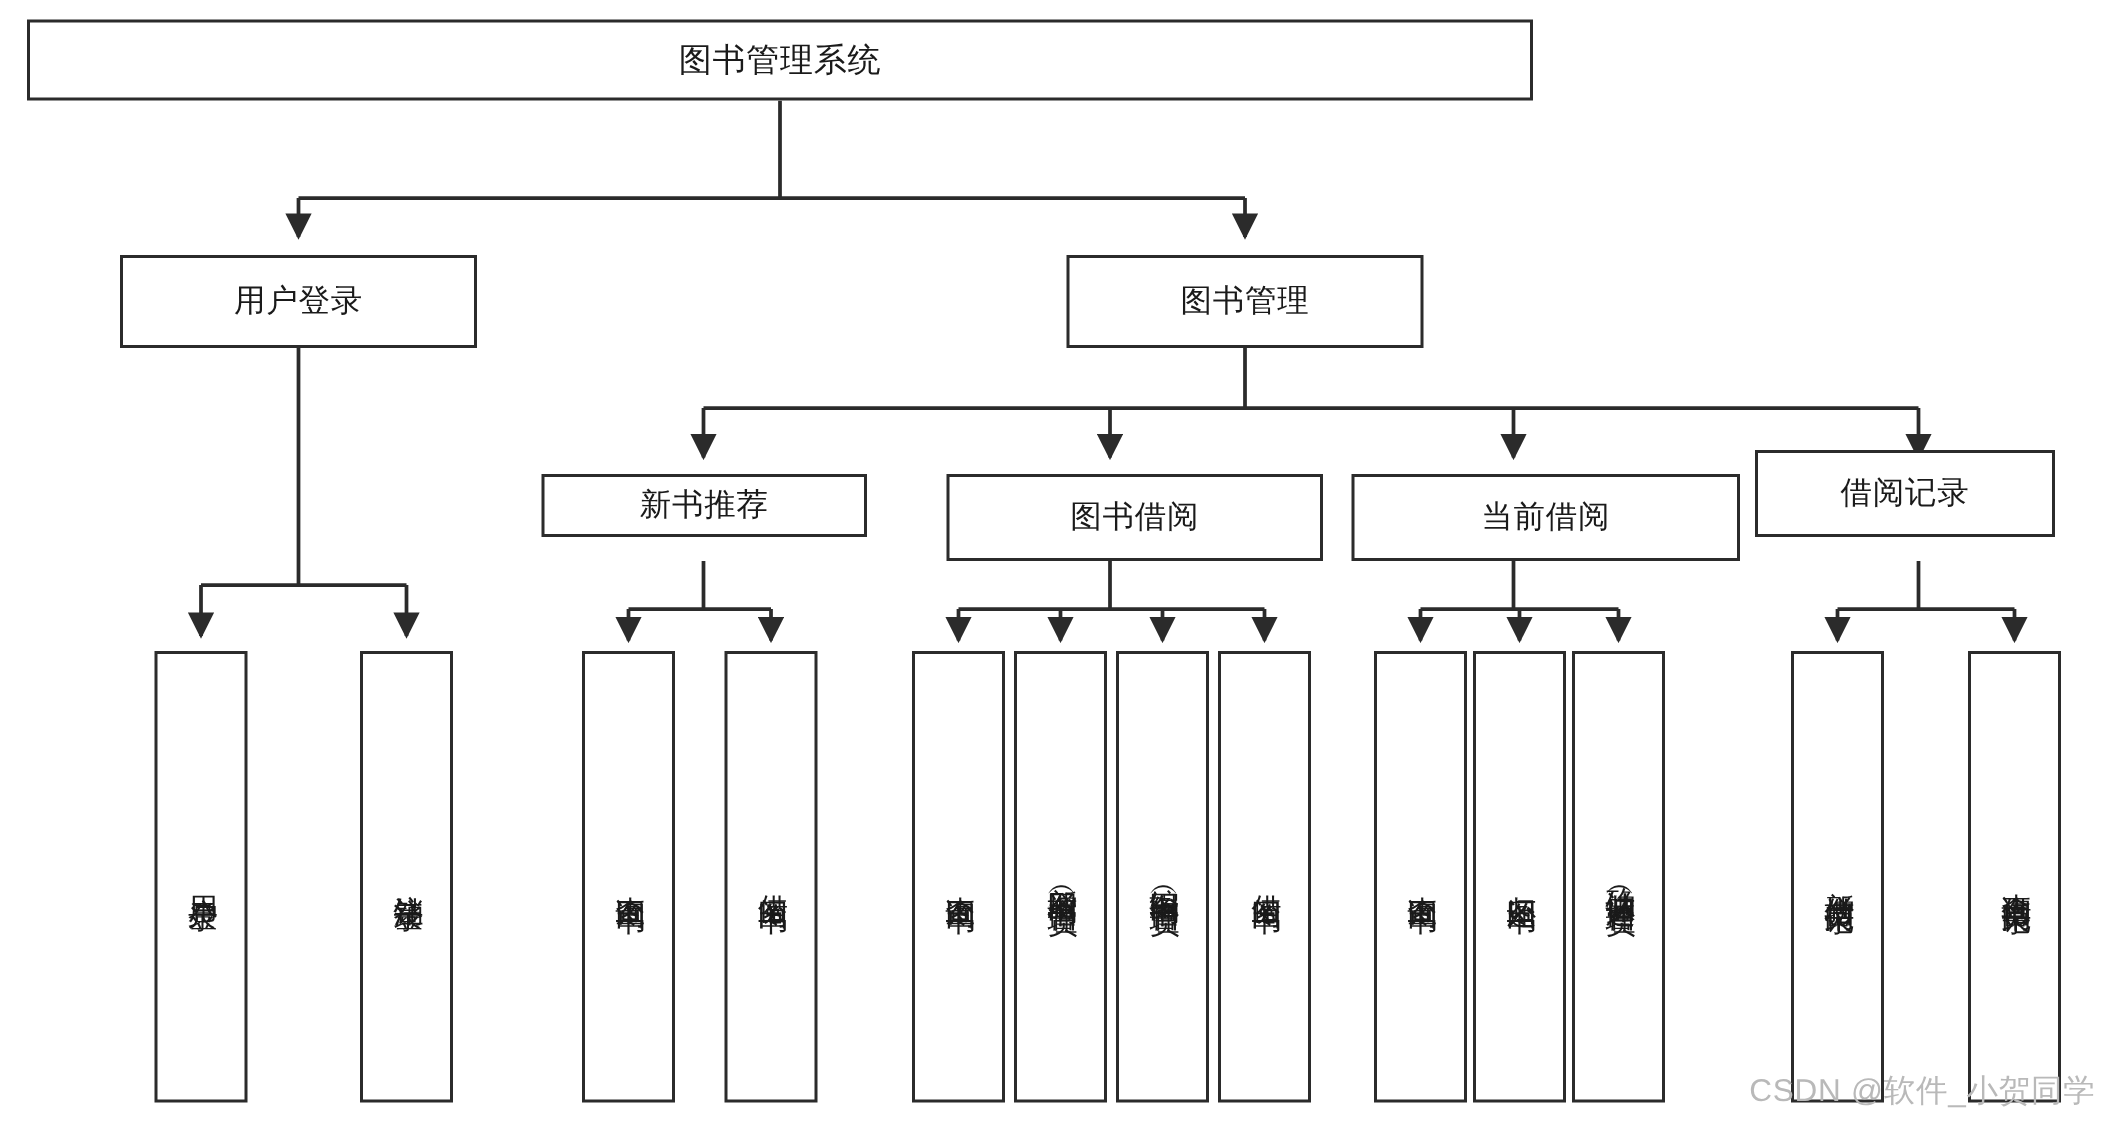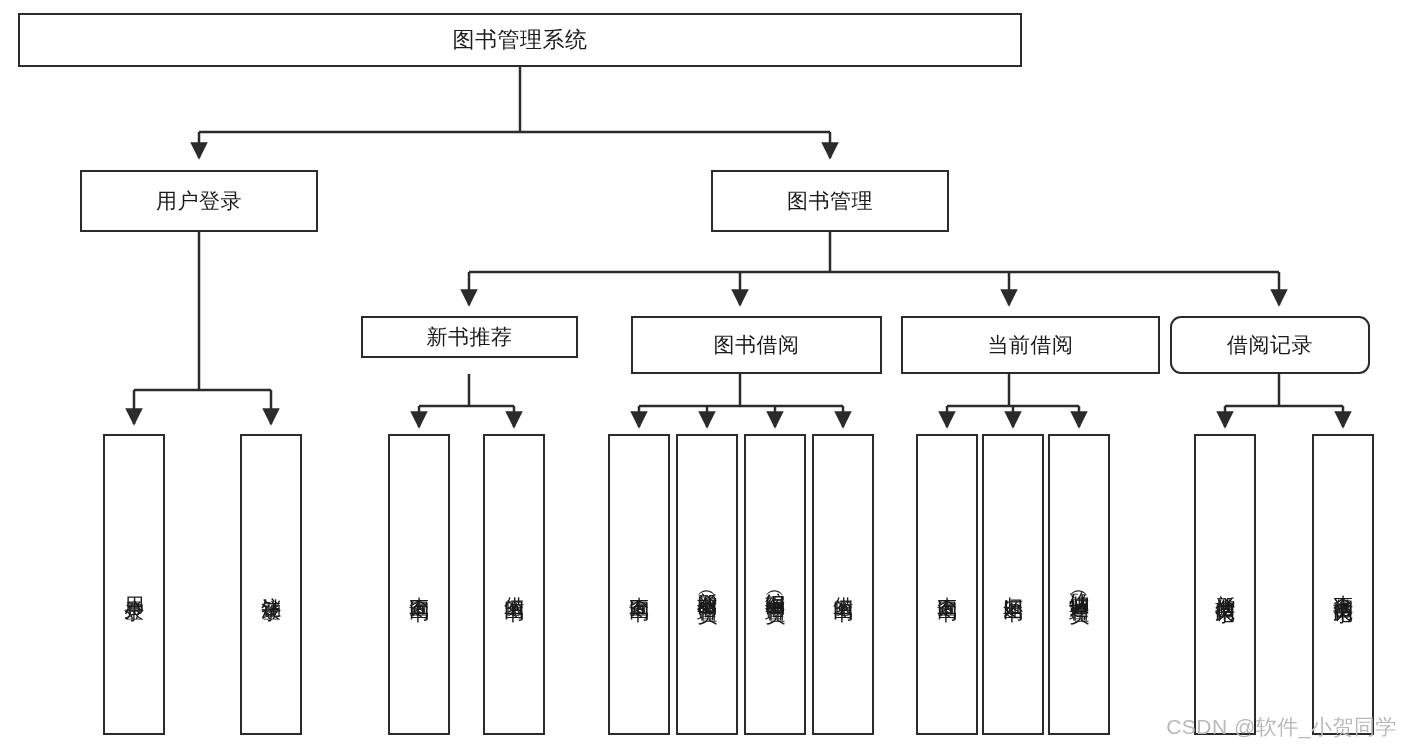--- a/index.html
+++ b/index.html
@@ -141,21 +141,21 @@
 
   <div class="node horizontal" style="left:361px; top:316px; width:217px; height:42px;">
     <span class="node-label">新书推荐</span>
   </div>
   <div class="node horizontal" style="left:631px; top:316px; width:251px; height:58px;">
     <span class="node-label">图书借阅</span>
   </div>
   <div class="node horizontal" style="left:901px; top:316px; width:259px; height:58px;">
     <span class="node-label">当前借阅</span>
   </div>
-  <div class="node horizontal" style="left:1170px; top:316px; width:200px; height:58px;border-radius:11px;">
+  <div class="node horizontal" style="left:1170px; top:300px; width:200px; height:58px;">
     <span class="node-label">借阅记录</span>
   </div>
 
   <div class="node vertical" style="left:103px; top:434px; width:62px; height:301px;">
     <span class="node-label">用户登录</span>
   </div>
   <div class="node vertical" style="left:240px; top:434px; width:62px; height:301px;">
     <span class="node-label">注销登录</span>
   </div>
 

